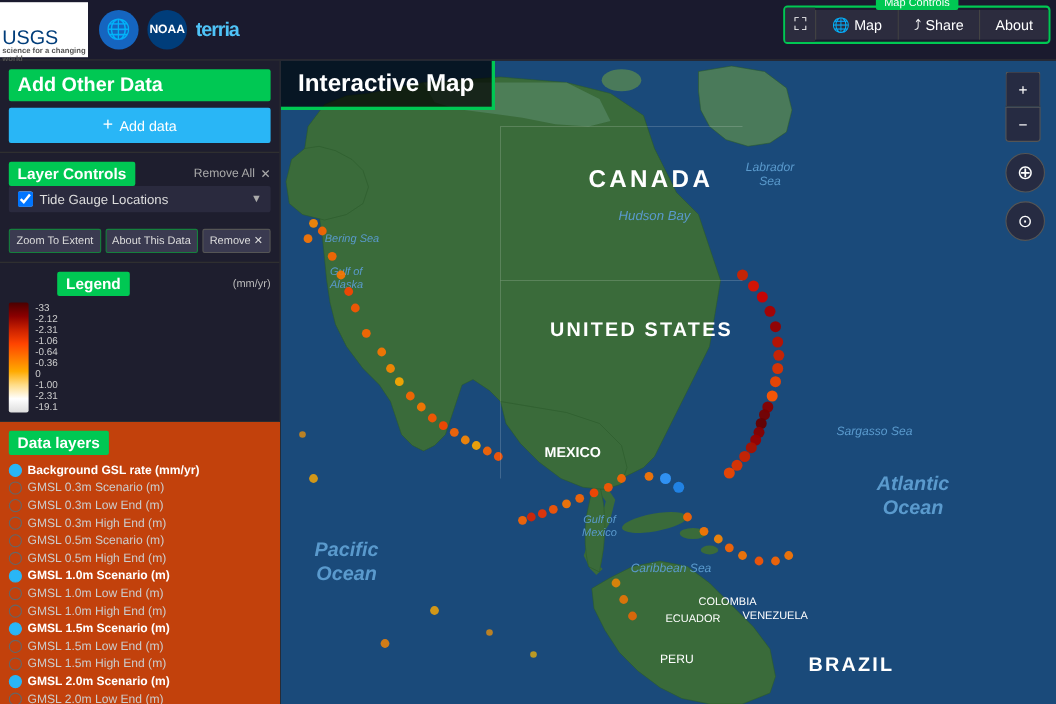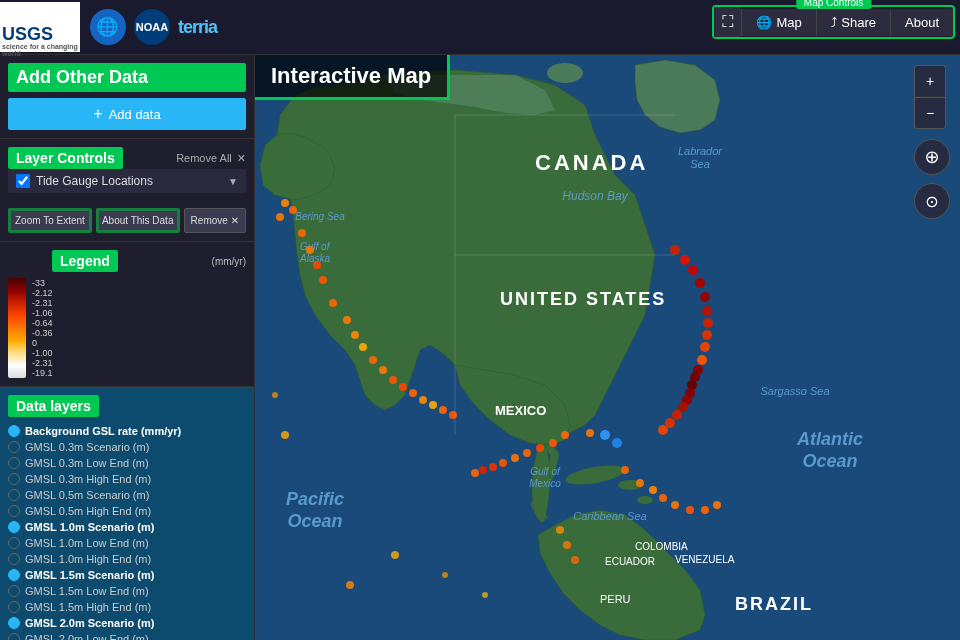--- a/index.html
+++ b/index.html
@@ -8,21 +8,21 @@
     
     #header {
       position: absolute; top: 0; left: 0; right: 0; height: 55px;
       background: #1a1a2e; display: flex; align-items: center; z-index: 100;
       border-bottom: 1px solid #333;
     }
     #logo-usgs {
       width: 80px; height: 50px; background: white; display: flex; align-items: center; justify-content: center;
       font-weight: bold; font-size: 13px; color: #003d7a; padding: 2px;
     }
-    #logo-usgs .usgs-text { font-size: 18px; font-weight: 700; color: #003d7a; line-height:1;margin-top:28px; }
+    #logo-usgs .usgs-text { font-size: 18px; font-weight: 400; color: #003d7a; line-height:1;margin-top:28px; }
     #logo-usgs .usgs-sub { font-size: 7px; color: #555; line-height: 1; }
     #header-icons { display: flex; align-items: center; gap: 8px; padding: 0 10px; }
     .header-icon-circle {
       width: 36px; height: 36px; border-radius: 50%; display: flex; align-items: center; justify-content: center;
       font-size: 16px; cursor: pointer;
     }
     #noaa-icon { background: #1565C0; color: white; }
     #terria-logo { color: #4fc3f7; font-size: 18px; font-weight: bold; letter-spacing: -1px; }
     #map-controls-box {
       position: absolute; top: 5px; right: 0; display: flex; align-items: center; gap: 0;
@@ -79,21 +79,21 @@
     }
     #tide-gauge-row {
       background: #2a2a3e; display: flex; align-items: center; padding: 5px 8px;
       border-radius: 2px; margin-bottom: 15px;
     }
     .layer-checkbox { width: 14px; height: 14px; margin-right: 6px; }
     #tide-gauge-label { color: #ddd; font-size: 12px; flex: 1; }
     #tide-gauge-arrow { color: #aaa; font-size: 10px; }
     #layer-actions { display: flex; gap: 4px; }
     .layer-action-btn {
-      flex: 1; background: #3a3a50; color: #ddd; border: 3px solid #15803d;
+      flex: 1; background: #3a3a50; color: #ddd; border: 1px solid #15803d;
       padding: 4px 2px; font-size: 10px; cursor: pointer; border-radius: 2px; text-align: center;
     }
     #remove-layer-btn { background: #3a3a50; color: #ddd; border: 1px solid #555; padding: 4px 6px; font-size: 10px; cursor: pointer; border-radius: 2px; }
 
     
     #legend-section {
       background: #1e1e2e; padding: 8px;
       border-bottom: 1px solid #333;
     }
     #legend-header {
@@ -108,21 +108,21 @@
     #legend-colorbar {
       width: 18px; height: 100px;
       background: linear-gradient(to bottom, #4a0000, #8b0000, #cc2200, #ff4400, #ff7700, #ffaa00, #ffdd88, #ffffff, #dddddd);
       border-radius: 2px; flex-shrink: 0;
     }
     #legend-labels { display: flex; flex-direction: column; justify-content: space-between; height: 100px; }
     #legend-labels span { color: #ccc; font-size: 9px; }
 
     
     #data-layers-section {
-      background: #0c4a6e; padding: 8px; flex: 1; overflow-y: auto;
+      background: #c2410c; padding: 8px; flex: 1; overflow-y: auto;
     }
     #data-layers-title {
       background: #00c853; color: white; font-size: 14px; font-weight: bold;
       padding: 3px 8px; border-radius: 2px; margin-bottom: 6px; display: inline-block;
     }
     .data-layer-item {
       display: flex; align-items: center; padding: 2px 0; cursor: pointer;
     }
     .data-layer-radio {
       width: 12px; height: 12px; border-radius: 50%; border: 1px solid #666;

